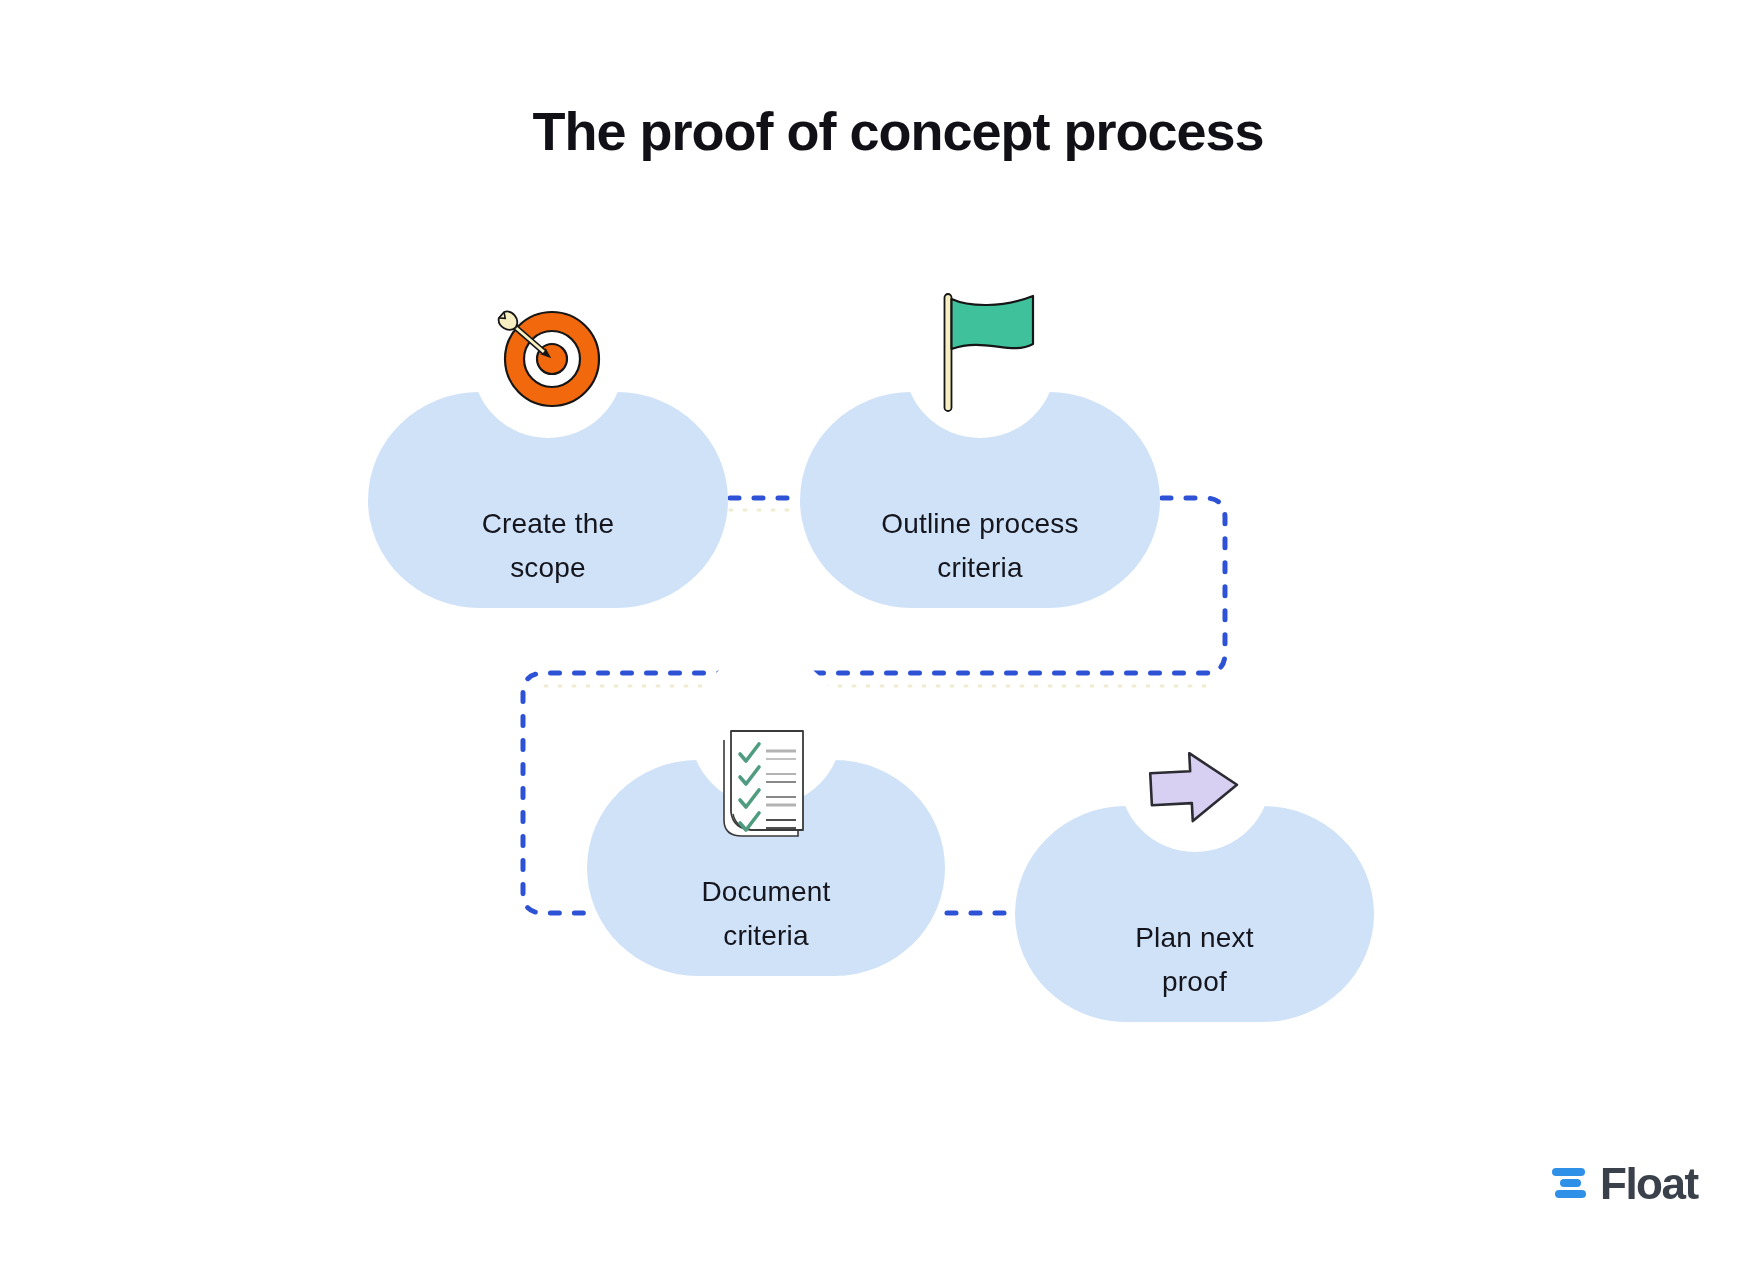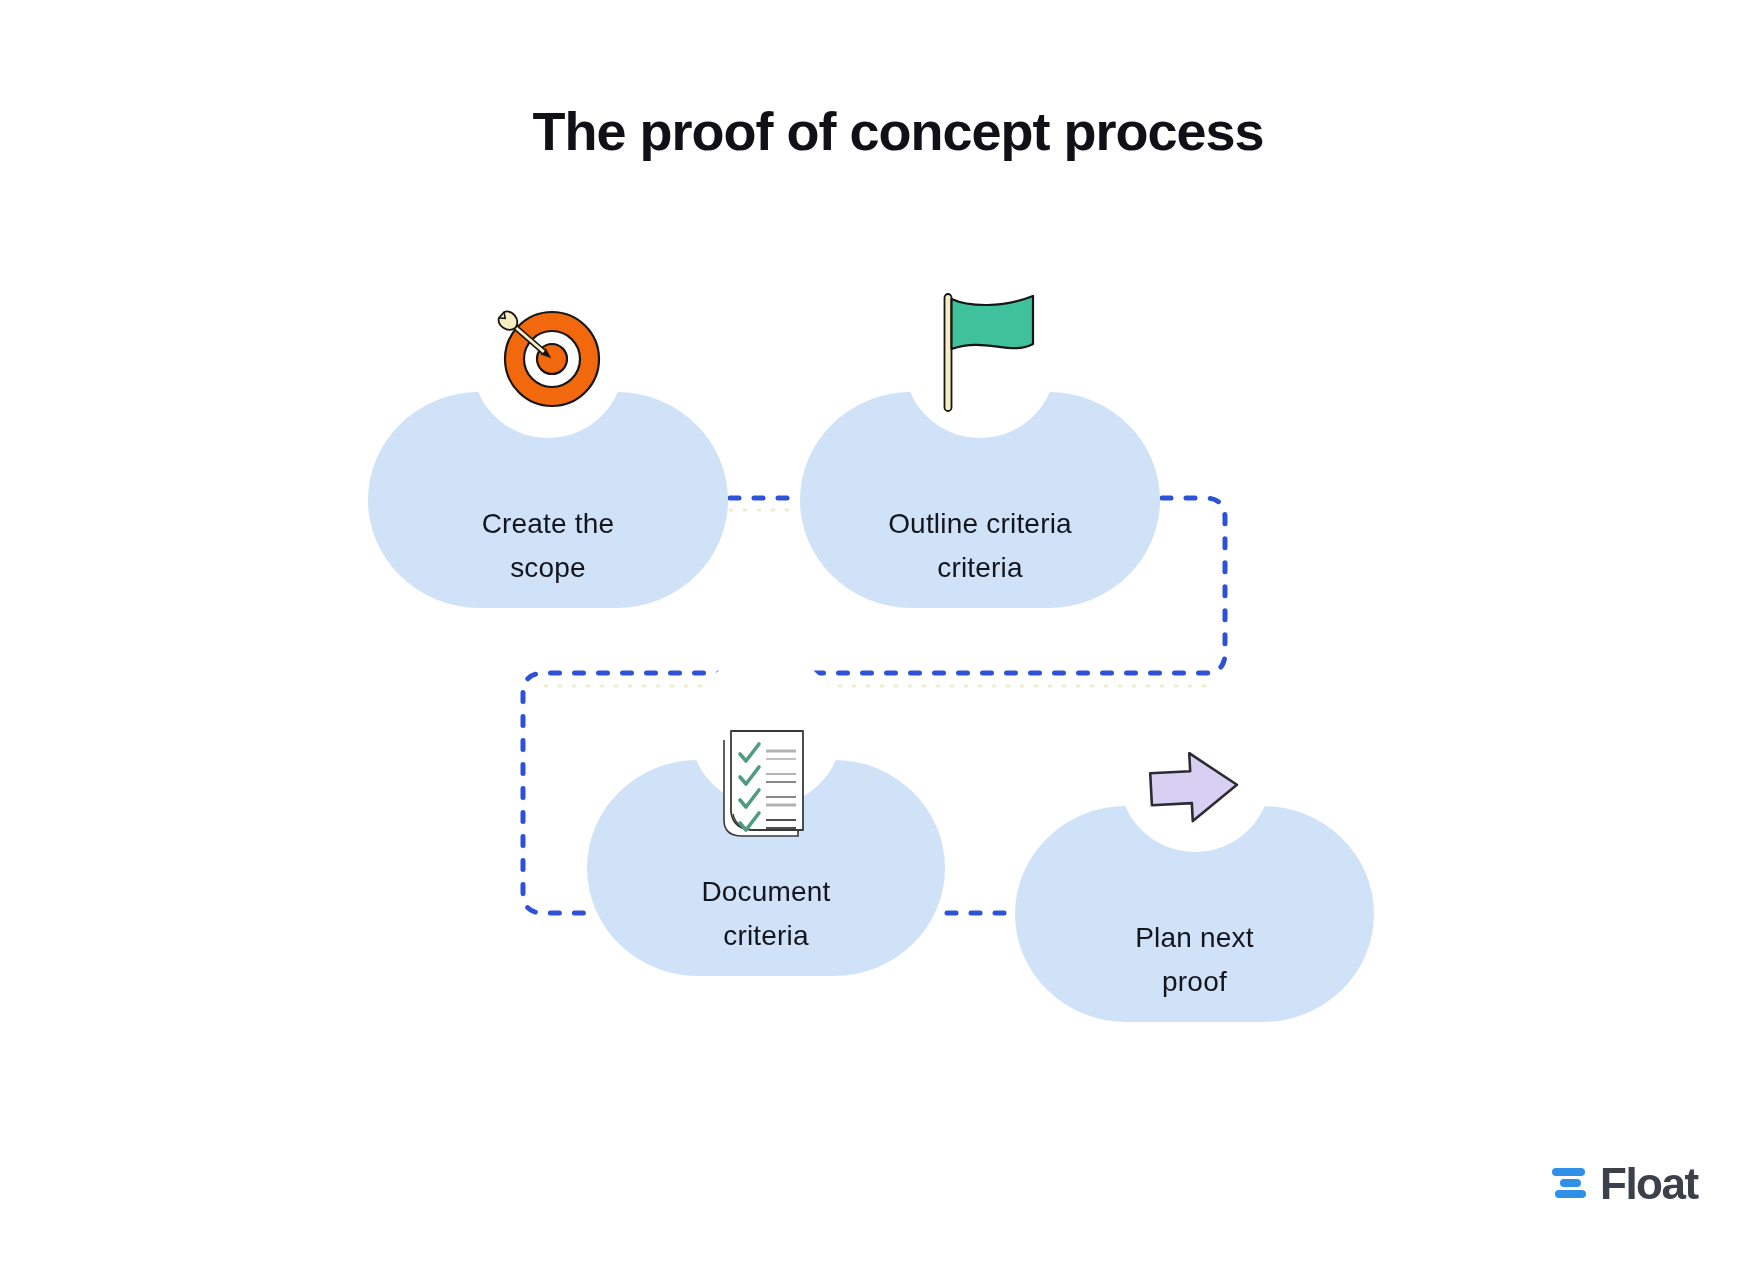--- a/index.html
+++ b/index.html
@@ -74,21 +74,21 @@
     <div class="step-label">
       <div>Create the</div>
       <div>scope</div>
     </div>
   </div>
 
   <div class="step" style="left:800px;top:392px;width:360px;height:216px;">
     <div class="blob"></div>
     <div class="notch"></div>
     <div class="step-label">
-      <div>Outline criteria</div>
+      <div>Outline process</div>
       <div>criteria</div>
     </div>
   </div>
 
   <div class="step" style="left:587px;top:760px;width:358px;height:216px;">
     <div class="blob"></div>
     <div class="notch"></div>
     <div class="step-label">
       <div>Document</div>
       <div>criteria</div>

